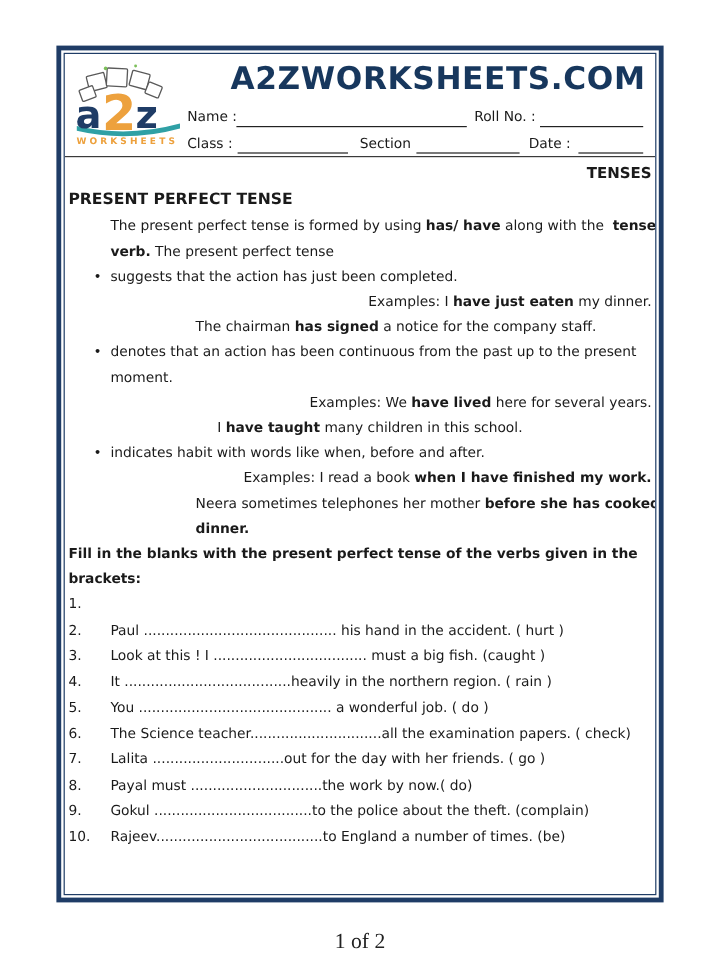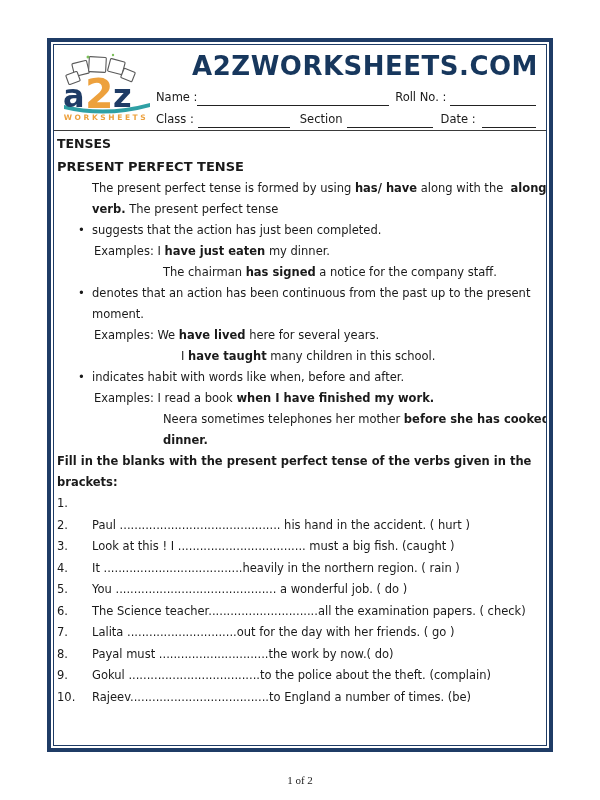--- a/index.html
+++ b/index.html
@@ -25,36 +25,36 @@
   .fline { border-bottom:1px solid #222; height:13px; flex:none; }
   .fl-grow { flex:1; margin-right:6px; }
   .w92 { width:86px; margin-right:2px; }
   .w95 { width:92px; margin:0 10px 0 4px; }
   .w86 { width:86px; margin:0 8px 0 4px; }
   .fl-end { flex:1; margin:0 2px 0 6px; }
 
   
   .main { flex:1; padding:2px 3px; font-size:11.5px; overflow:hidden; }
   .ln { line-height:21px; white-space:pre; }
-  .c-title { text-align:left; font-weight:bold; font-size:12.5px; line-height:22px; }
+  .c-title { text-align:right; font-weight:bold; font-size:12.5px; line-height:22px; }
   .c-heading { font-weight:bold; font-size:13px; line-height:23px; white-space:pre; }
   .ind  { padding-left:35px; }
   .blt  { padding-left:35px; position:relative; }
   .blt .dot { position:absolute; left:21px; top:0; }
-  .ex   { padding-left:37px; }
+  .ex   { padding-left:37px;text-align:right; }
   .ex2  { padding-left:106px; }
   .ex2b { padding-left:124px; }
   .fillh { font-weight:bold; line-height:21px; white-space:pre; }
   .item { display:flex; line-height:21.5px; white-space:pre; }
   .inum { width:35px; flex:none; }
   b { font-weight:bold; }
 
   
   .page-footer { position:absolute; left:0; top:774px; width:600px; text-align:center;
-                 font-family:"Liberation Serif", serif; font-size:11px; color:#222; }
+                 font-family:"Liberation Serif", serif; font-size:18px; color:#222; }
 </style>
 </head>
 <body>
 
 <div class="frame">
   <div class="frame-inner">
 
     <div class="hdr">
       <div class="logo-wrap">
         <svg width="98" height="78" viewBox="0 0 98 78">
@@ -93,21 +93,21 @@
           <span class="lbl">Date :</span>
           <span class="fline fl-end"></span>
         </div>
       </div>
     </div>
 
     <div class="main">
       <div class="c-title">TENSES</div>
       <div class="c-heading">PRESENT PERFECT TENSE</div>
 
-      <div class="ln ind"><span>The present perfect tense is formed by using </span><b>has/ have</b><span> along with the  </span><b>along</b></div>
+      <div class="ln ind"><span>The present perfect tense is formed by using </span><b>has/ have</b><span> along with the  </span><b>tense</b></div>
       <div class="ln ind"><b>verb.</b><span> The present perfect tense</span></div>
 
       <div class="ln blt"><span class="dot">•</span><span><span>suggests that the action has just been completed.</span></span></div>
       <div class="ln ex"><span>Examples: I </span><b>have just eaten</b><span> my dinner.</span></div>
       <div class="ln ex2"><span>The chairman </span><b>has signed</b><span> a notice for the company staff.</span></div>
 
       <div class="ln blt"><span class="dot">•</span><span><span>denotes that an action has been continuous from the past up to the present</span></span></div>
       <div class="ln blt"><span>moment.</span></div>
       <div class="ln ex"><span>Examples: We </span><b>have lived</b><span> here for several years.</span></div>
       <div class="ln ex2b"><span>I </span><b>have taught</b><span> many children in this school.</span></div>

